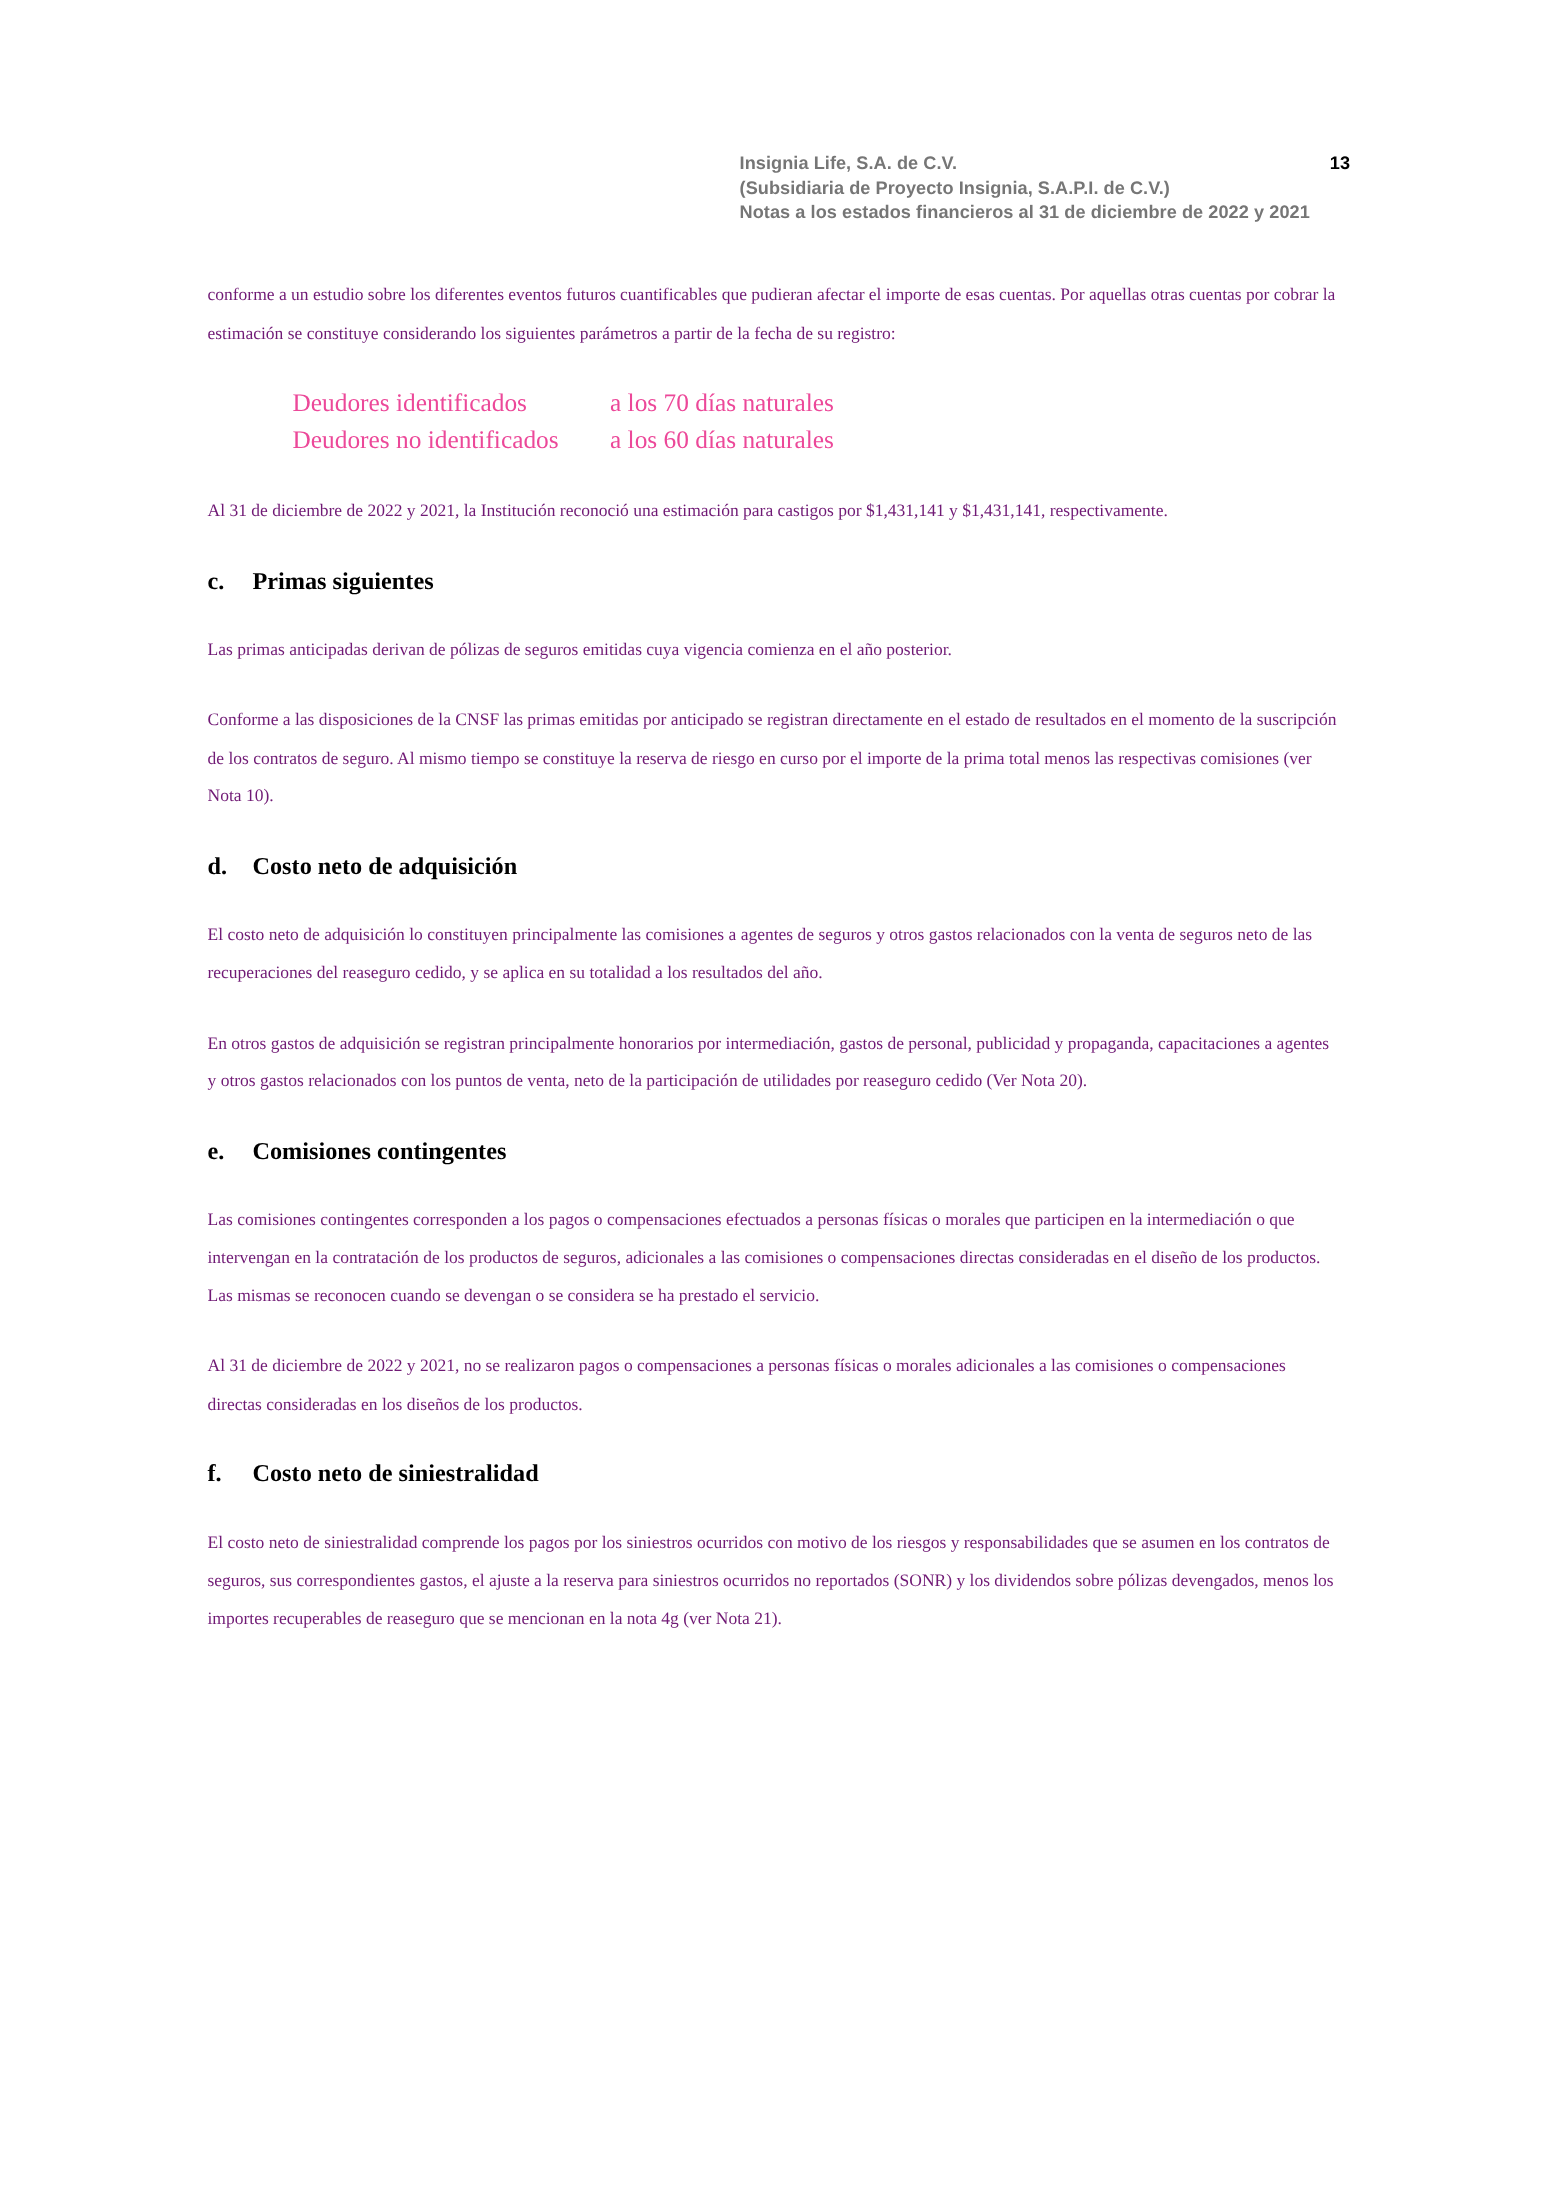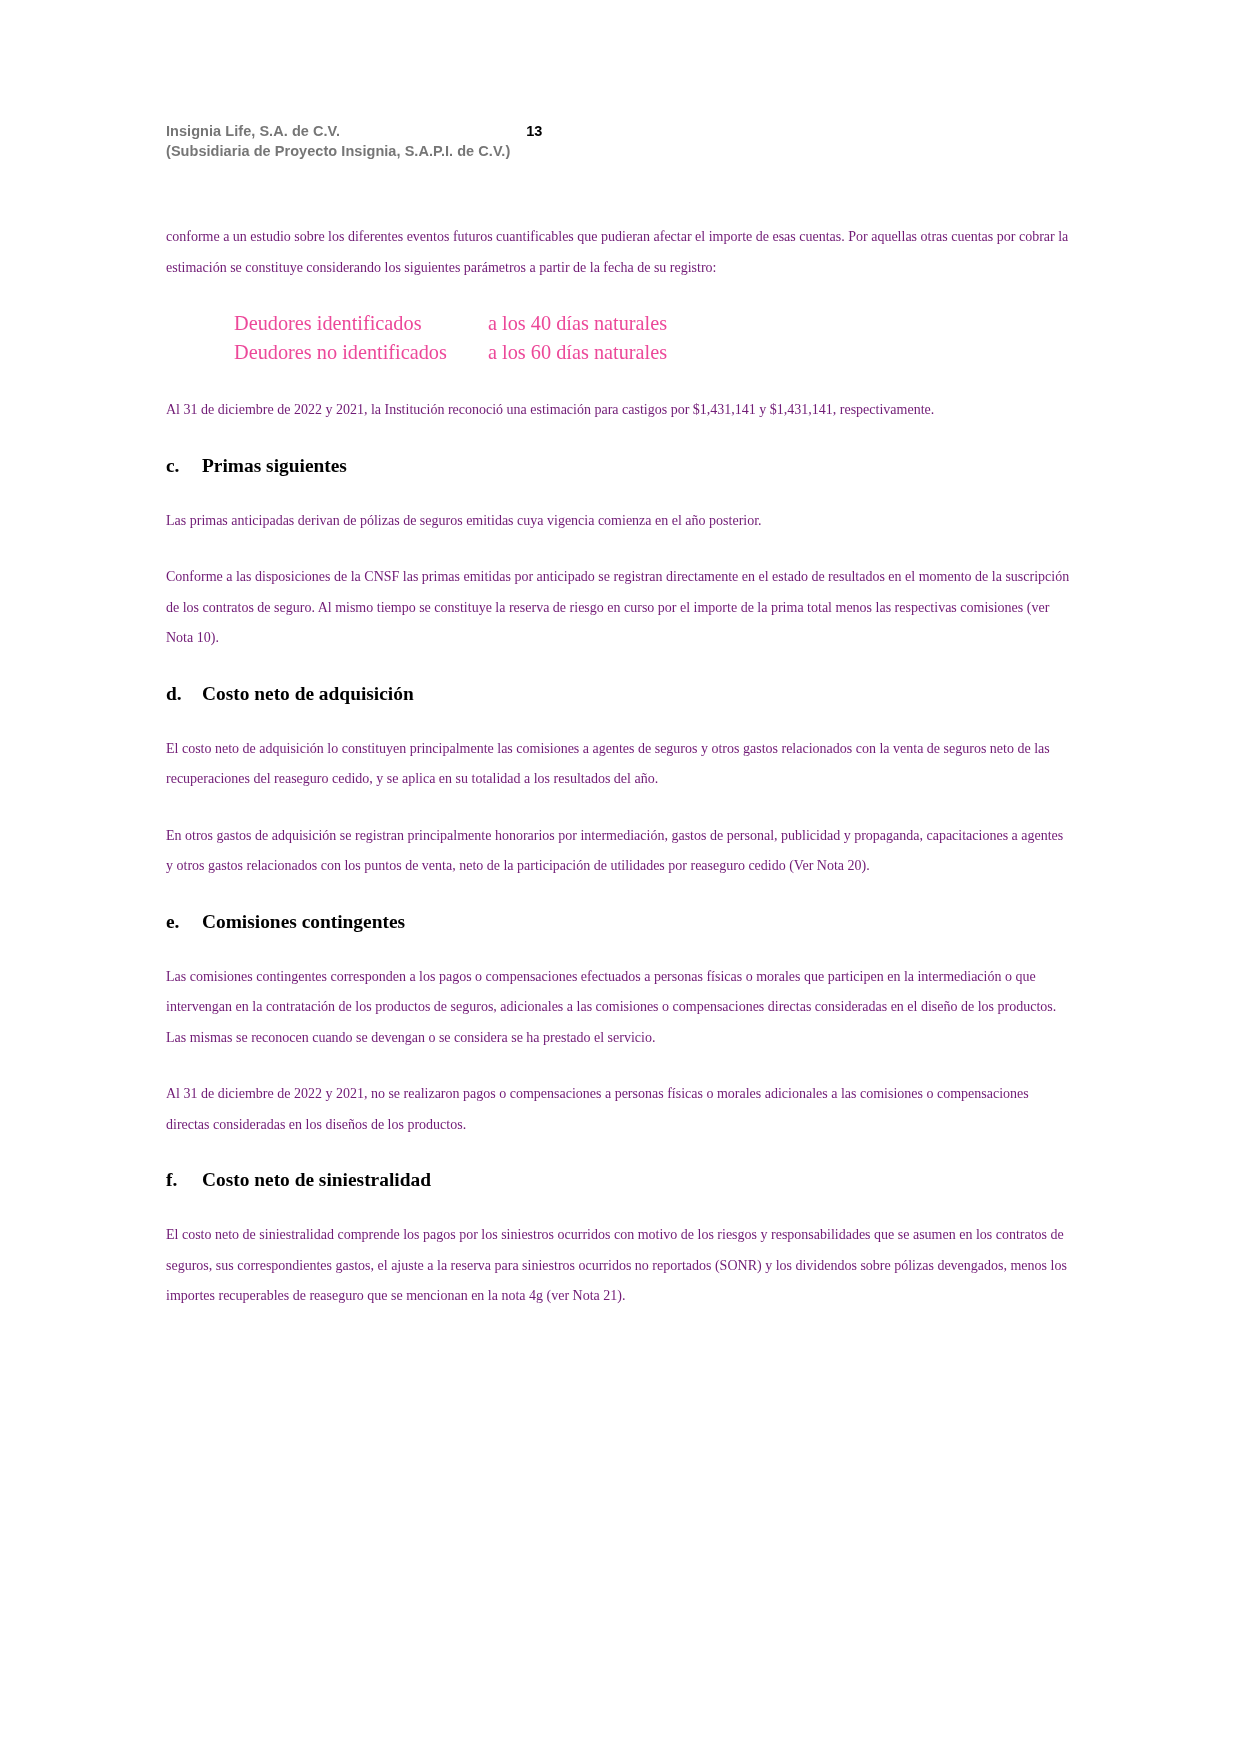--- a/index.html
+++ b/index.html
@@ -26,21 +26,21 @@
   }
 
   
   .doc-header {
     position: absolute;
     top: 122px;
     left: 166px;
     right: 160px;
     display: flex;
     align-items: flex-start;
-    justify-content: flex-start;
+    justify-content: flex-end;
   }
   .header-lines {
     font-family: "Liberation Sans", "DejaVu Sans", sans-serif;
     font-weight: bold;
     font-size: 14.5px;
     line-height: 19.5px;
     color: #767676;
     letter-spacing: 0.05px;
   }
   .header-lines div { white-space: nowrap; }
@@ -111,33 +111,34 @@
 </style>
 </head>
 <body>
 
 <div class="page">
 
   <div class="doc-header">
     <div class="header-lines">
       <div>Insignia Life, S.A. de C.V.</div>
       <div>(Subsidiaria de Proyecto Insignia, S.A.P.I. de C.V.)</div>
+      <div>Notas a los estados financieros al 31 de diciembre de 2022 y 2021</div>
     </div>
     <div class="page-number">13</div>
   </div>
 
   <div class="content">
 
     <p class="para">conforme a un estudio sobre los diferentes eventos futuros cuantificables que pudieran afectar el importe de esas cuentas. Por aquellas otras cuentas por cobrar la estimación se constituye considerando los siguientes parámetros a partir de la fecha de su registro:</p>
 
     <table class="param-list">
       <tbody>
         <tr>
           <td class="col-label">Deudores identificados</td>
-          <td class="col-value">a los 40 días naturales</td>
+          <td class="col-value">a los 70 días naturales</td>
         </tr>
         <tr>
           <td class="col-label">Deudores no identificados</td>
           <td class="col-value">a los 60 días naturales</td>
         </tr>
       </tbody>
     </table>
 
     <p class="para">Al 31 de diciembre de 2022 y 2021, la Institución reconoció una estimación para castigos por $1,431,141 y $1,431,141, respectivamente.</p>
 

